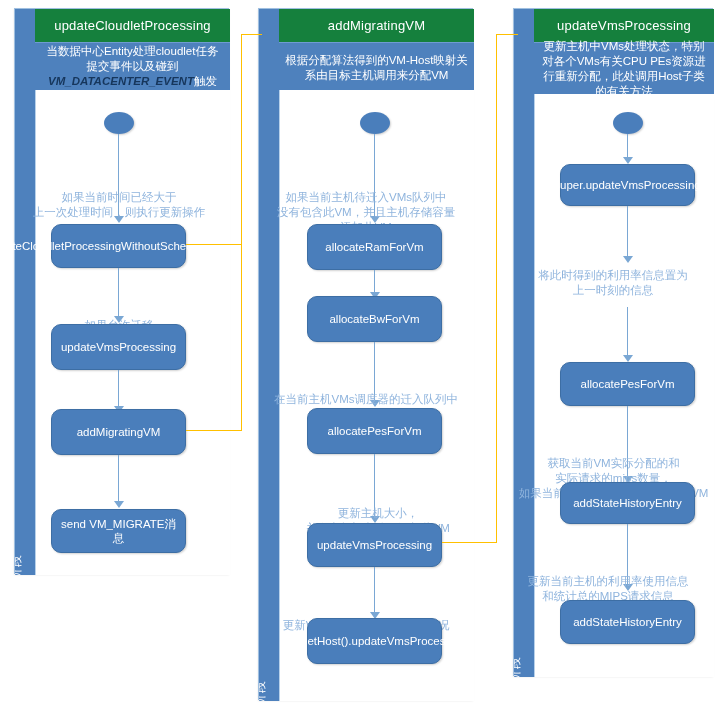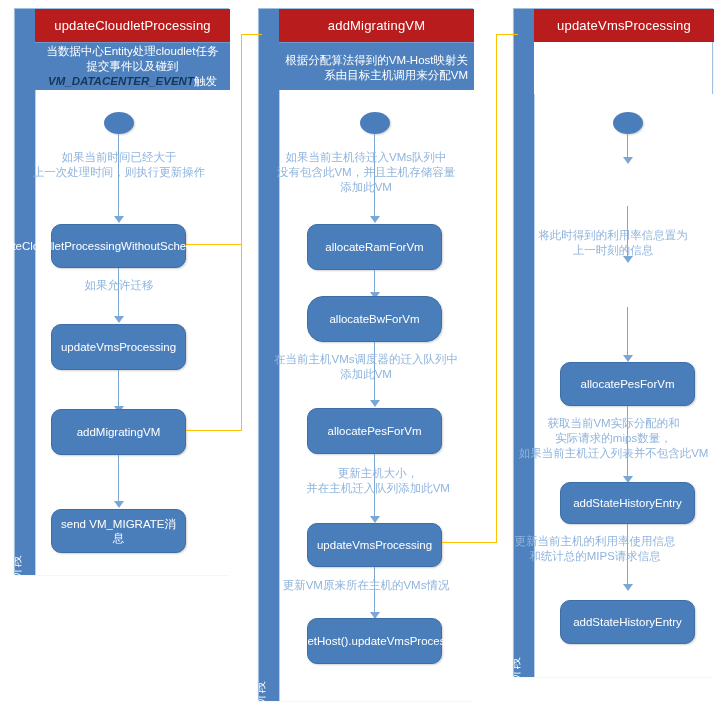--- a/index.html
+++ b/index.html
@@ -14,21 +14,21 @@
 
   
   .lane {
     position: absolute;
     border: 1px solid #9fbfe0;
     background: #ffffff;
     box-shadow: 0 1px 2px rgba(0,0,0,0.10);
   }
   .lane-header {
     position: absolute; left: 0; top: 0;
-    background: #b91c1c;
+    background: #15803d;
     color: #ffffff;
     font-size: 13px;
     display: flex; align-items: center; justify-content: center;
     text-align: center;
     letter-spacing: .2px;
   }
   .lane-desc {
     position: absolute; left: 0;
     background: #4e81bd;
     color: #ffffff;
@@ -98,20 +98,21 @@
     border-left: 5px solid transparent;
     border-right: 5px solid transparent;
     border-top: 7px solid #7aa7d4;
   }
   .edge-label {
     position: absolute;
     color: #8fb4dd;
     font-size: 11.5px;
     line-height: 15px;
     text-align: center;
+    margin-top: 40px;
   }
   
   .yline { position: absolute; background: #ffc000; }
   .yline.h { height: 1px; }
   .yline.v { width: 1px; }
 </style>
 </head>
 <body>
 
 <div id="canvas">
@@ -152,41 +153,41 @@
   <div class="vline" style="left:118px; top:455px; height:48px;"></div>
   <div class="arrow-head" style="left:114px; top:501px;"></div>
 
   <div class="node" style="left:51px; top:509px; width:135px; height:44px;">send VM_MIGRATE消息</div>
 
   <div class="lane" style="left:258px; top:8px; width:215px; height:692px;">
     <div class="lane-side" style="height:692px;">
       <span class="lane-side-label">阶段</span>
     </div>
     <div class="lane-header" style="left:20px; width:195px; height:33px;">addMigratingVM</div>
-    <div class="lane-desc" style="left:20px; top:33px; width:195px; height:50px;text-align:right;">
+    <div class="lane-desc" style="left:20px; top:33px; width:195px; height:50px;">
       <div class="lane-desc-inner">
         <span>根据分配算法得到的VM-Host映射关系由目标主机调用来分配VM</span>
       </div>
     </div>
     <div class="lane-body" style="left:20px; top:81px; width:195px; height:611px;"></div>
   </div>
 
   <div class="start-node" style="left:360px; top:112px; width:30px; height:22px;"></div>
   <div class="vline" style="left:374px; top:134px; height:85px;"></div>
   <div class="arrow-head" style="left:370px; top:216px;"></div>
   <div class="edge-label" style="left:268px; top:150px; width:196px; white-space:pre-line;">如果当前主机待迁入VMs队列中
 没有包含此VM，并且主机存储容量
 添加此VM</div>
 
   <div class="node" style="left:307px; top:224px; width:135px; height:46px;">allocateRamForVm</div>
 
   <div class="vline" style="left:374px; top:270px; height:24px;"></div>
   <div class="arrow-head" style="left:370px; top:292px;"></div>
 
-  <div class="node" style="left:307px; top:296px; width:135px; height:46px;border-radius:16px;">allocateBwForVm</div>
+  <div class="node" style="left:307px; top:296px; width:135px; height:46px;">allocateBwForVm</div>
 
   <div class="vline" style="left:374px; top:342px; height:60px;"></div>
   <div class="arrow-head" style="left:370px; top:400px;"></div>
   <div class="edge-label" style="left:268px; top:352px; width:196px; white-space:pre-line;">在当前主机VMs调度器的迁入队列中
 添加此VM</div>
 
   <div class="node" style="left:307px; top:408px; width:135px; height:46px;">allocatePesForVm</div>
 
   <div class="vline" style="left:374px; top:454px; height:64px;"></div>
   <div class="arrow-head" style="left:370px; top:516px;"></div>
@@ -199,27 +200,33 @@
   <div class="arrow-head" style="left:370px; top:612px;"></div>
   <div class="edge-label" style="left:268px; top:578px; width:196px;">更新VM原来所在主机的VMs情况</div>
 
   <div class="node" style="left:307px; top:618px; width:135px; height:46px;">vm.getHost().updateVmsProcessing</div>
 
   <div class="lane" style="left:513px; top:8px; width:200px; height:668px;">
     <div class="lane-side" style="height:668px;">
       <span class="lane-side-label">阶段</span>
     </div>
     <div class="lane-header" style="left:20px; width:180px; height:33px;">updateVmsProcessing</div>
+    <div class="lane-desc" style="left:20px; top:33px; width:180px; height:52px;">
+      <div class="lane-desc-inner">
+        <span>更新主机中VMs处理状态，特别对各个VMs有关CPU PEs资源进行重新分配，此处调用Host子类的有关方法</span>
+      </div>
+    </div>
     <div class="lane-body" style="left:20px; top:85px; width:180px; height:583px;"></div>
   </div>
 
   <div class="start-node" style="left:613px; top:112px; width:30px; height:22px;"></div>
   <div class="vline" style="left:627px; top:134px; height:25px;"></div>
   <div class="arrow-head" style="left:623px; top:157px;"></div>
 
+  <div class="node" style="left:560px; top:164px; width:135px; height:42px;">super.updateVmsProcessing</div>
 
   <div class="vline" style="left:627px; top:206px; height:52px;"></div>
   <div class="arrow-head" style="left:623px; top:256px;"></div>
   <div class="edge-label" style="left:523px; top:228px; width:180px; white-space:pre-line;">将此时得到的利用率信息置为
 上一时刻的信息</div>
 
 
   <div class="vline" style="left:627px; top:307px; height:50px;"></div>
   <div class="arrow-head" style="left:623px; top:355px;"></div>
 
@@ -228,21 +235,21 @@
   <div class="vline" style="left:627px; top:406px; height:72px;"></div>
   <div class="arrow-head" style="left:623px; top:476px;"></div>
   <div class="edge-label" style="left:515px; top:416px; width:197px; white-space:pre-line;">获取当前VM实际分配的和
 实际请求的mips数量，
 如果当前主机迁入列表并不包含此VM</div>
 
   <div class="node" style="left:560px; top:482px; width:135px; height:42px;">addStateHistoryEntry</div>
 
   <div class="vline" style="left:627px; top:524px; height:62px;"></div>
   <div class="arrow-head" style="left:623px; top:584px;"></div>
-  <div class="edge-label" style="left:505px; top:534px; width:180px; white-space:pre-line;">更新当前主机的利用率使用信息
+  <div class="edge-label" style="left:518px; top:534px; width:180px; white-space:pre-line;">更新当前主机的利用率使用信息
 和统计总的MIPS请求信息</div>
 
   <div class="node" style="left:560px; top:600px; width:135px; height:44px;">addStateHistoryEntry</div>
 
   <div class="yline h" style="left:186px; top:244px; width:56px;"></div>
   <div class="yline h" style="left:186px; top:430px; width:56px;"></div>
   <div class="yline v" style="left:241px; top:34px; height:397px;"></div>
   <div class="yline h" style="left:241px; top:34px; width:21px;"></div>
 
   <div class="yline h" style="left:442px; top:542px; width:55px;"></div>

